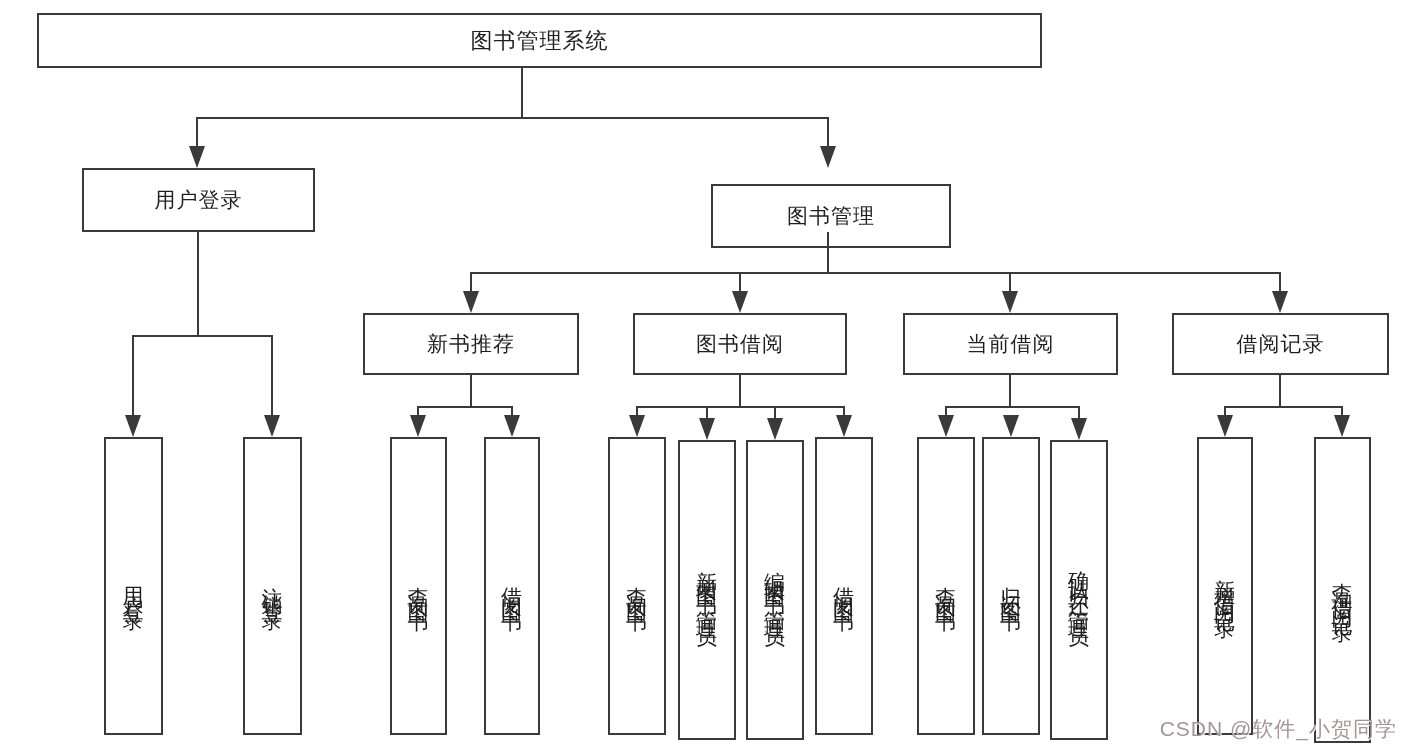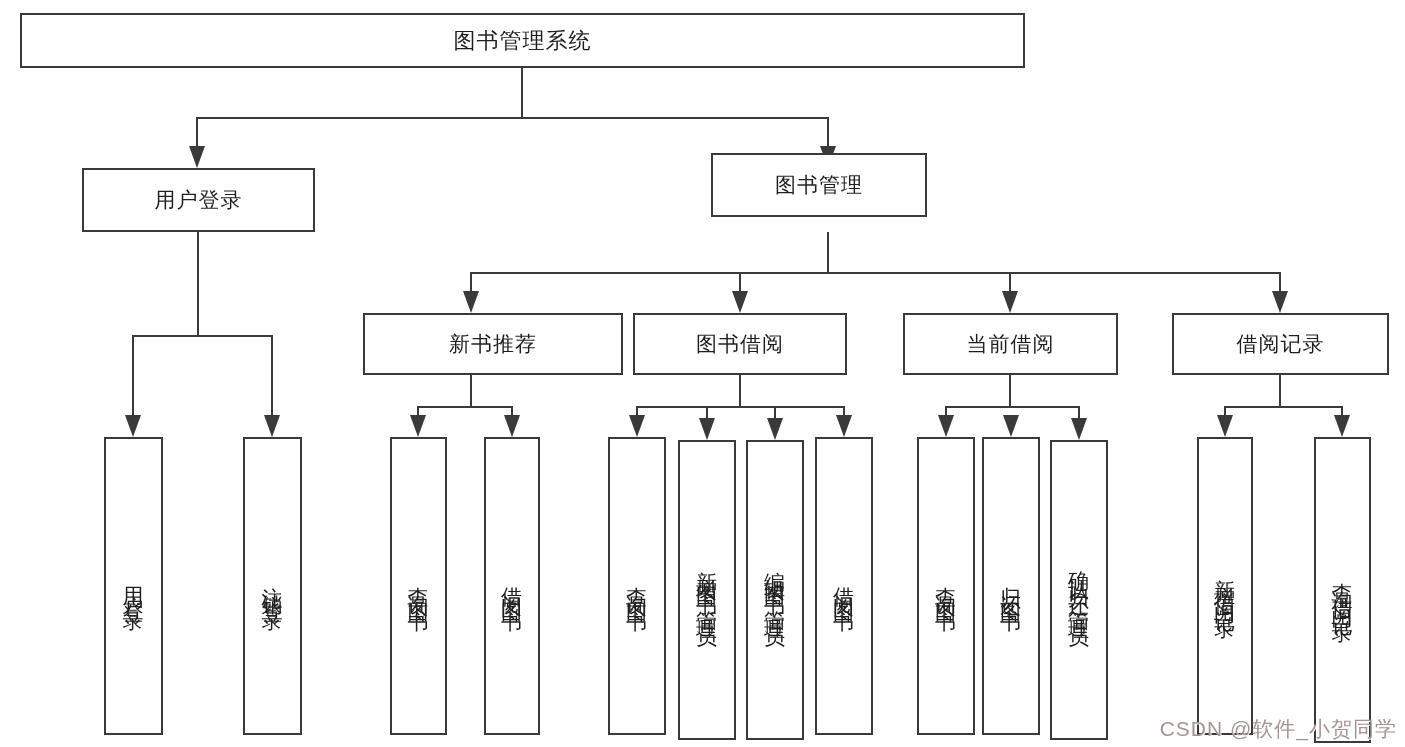--- a/index.html
+++ b/index.html
@@ -51,35 +51,35 @@
     letter-spacing: 1px;
     z-index: 5;
     white-space: nowrap;
   }
 </style>
 </head>
 <body>
 
 <div id="canvas">
 
-  <div class="node" style="left:20px; top:13px; width:1005px; height:55px; font-size:22px;">
+  <div class="node" style="left:37px; top:13px; width:1005px; height:55px; font-size:22px;">
     <span>图书管理系统</span>
   </div>
 
   <div class="vline" style="left:521px; top:68px; height:50px;"></div>
   <div class="hline" style="left:196px; top:117px; width:633px;"></div>
   <div class="vline" style="left:196px; top:117px; height:32px;"></div>
   <div class="vline" style="left:827px; top:117px; height:32px;"></div>
   <div class="arrow" style="left:197px; top:146px;"></div>
   <div class="arrow" style="left:828px; top:146px;"></div>
 
   <div class="node" style="left:82px; top:168px; width:233px; height:64px;">
     <span>用户登录</span>
   </div>
-  <div class="node" style="left:711px; top:153px; width:216px; height:64px;">
+  <div class="node" style="left:711px; top:184px; width:240px; height:64px;">
     <span>图书管理</span>
   </div>
 
   <div class="vline" style="left:197px; top:232px; height:103px;"></div>
   <div class="hline" style="left:132px; top:335px; width:141px;"></div>
   <div class="vline" style="left:132px; top:335px; height:82px;"></div>
   <div class="vline" style="left:271px; top:335px; height:82px;"></div>
   <div class="arrow" style="left:133px; top:415px;"></div>
   <div class="arrow" style="left:272px; top:415px;"></div>
 
@@ -87,21 +87,21 @@
   <div class="hline" style="left:470px; top:272px; width:811px;"></div>
   <div class="vline" style="left:470px; top:272px; height:22px;"></div>
   <div class="vline" style="left:739px; top:272px; height:22px;"></div>
   <div class="vline" style="left:1009px; top:272px; height:22px;"></div>
   <div class="vline" style="left:1279px; top:272px; height:22px;"></div>
   <div class="arrow" style="left:471px; top:291px;"></div>
   <div class="arrow" style="left:740px; top:291px;"></div>
   <div class="arrow" style="left:1010px; top:291px;"></div>
   <div class="arrow" style="left:1280px; top:291px;"></div>
 
-  <div class="node" style="left:363px; top:313px; width:260px; height:62px;">
+  <div class="node" style="left:363px; top:313px; width:216px; height:62px;">
     <span>新书推荐</span>
   </div>
   <div class="node" style="left:903px; top:313px; width:215px; height:62px;">
     <span>当前借阅</span>
   </div>
   <div class="node" style="left:633px; top:313px; width:214px; height:62px;">
     <span>图书借阅</span>
   </div>
   <div class="node" style="left:1172px; top:313px; width:217px; height:62px;">
     <span>借阅记录</span>

